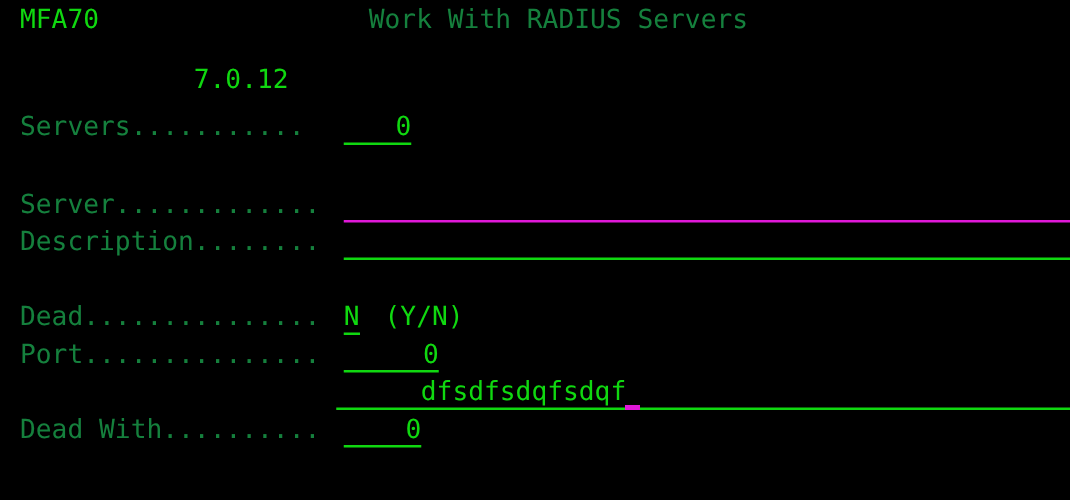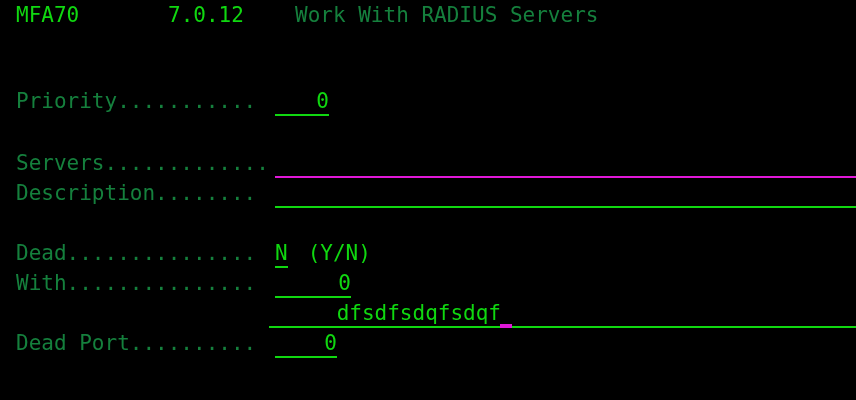--- a/index.html
+++ b/index.html
@@ -68,54 +68,54 @@
     color: #10d810;
   }
 </style>
 </head>
 <body>
 
 <div id="screen">
 
   <div class="row" style="top:0px;">
     <span class="cell green" style="left:16px;">MFA70</span>
-    <span class="cell green" style="left:168px;">7.0.12</span>
+    <span class="cell green" style="left:155px;margin-top:48px;">7.0.12</span>
     <span class="cell white" style="left:295px;">Work With RADIUS Servers</span>
   </div>
 
   <div class="row" style="top:86px;">
-    <span class="cell white" style="left:16px;">Priority...........</span>
+    <span class="cell white" style="left:16px;">Servers...........</span>
     <span class="field" style="left:275px; width:54px;">0</span>
   </div>
 
   <div class="row" style="top:148px;">
-    <span class="cell white" style="left:16px;">Servers.............</span>
+    <span class="cell white" style="left:16px;">Server.............</span>
     <span class="field left hl" style="left:275px; width:582px;"></span>
   </div>
 
   <div class="row" style="top:178px;">
     <span class="cell white" style="left:16px;">Description........</span>
     <span class="field left" style="left:275px; width:582px;"></span>
   </div>
 
   <div class="row" style="top:238px;">
     <span class="cell white" style="left:16px;">Dead...............</span>
     <span class="field left" style="left:275px; width:13px;">N</span>
     <span class="suffix" style="left:295px;"> (Y/N)</span>
   </div>
 
   <div class="row" style="top:268px;">
-    <span class="cell white" style="left:16px;">With...............</span>
+    <span class="cell white" style="left:16px;">Port...............</span>
     <span class="field" style="left:275px; width:76px;">0</span>
   </div>
 
   <div class="row" style="top:298px;">
     <span class="field" style="left:269px; width:232px;">dfsdfsdqfsdqf</span>
     <span class="field left" style="left:507px; width:350px;"></span>
     <span class="cursor-block" style="left:500px; top:26px;"></span>
   </div>
 
   <div class="row" style="top:328px;">
-    <span class="cell white" style="left:16px;">Dead Port..........</span>
+    <span class="cell white" style="left:16px;">Dead With..........</span>
     <span class="field" style="left:275px; width:62px;">0</span>
   </div>
 
 </div>
 
 </body></html>

